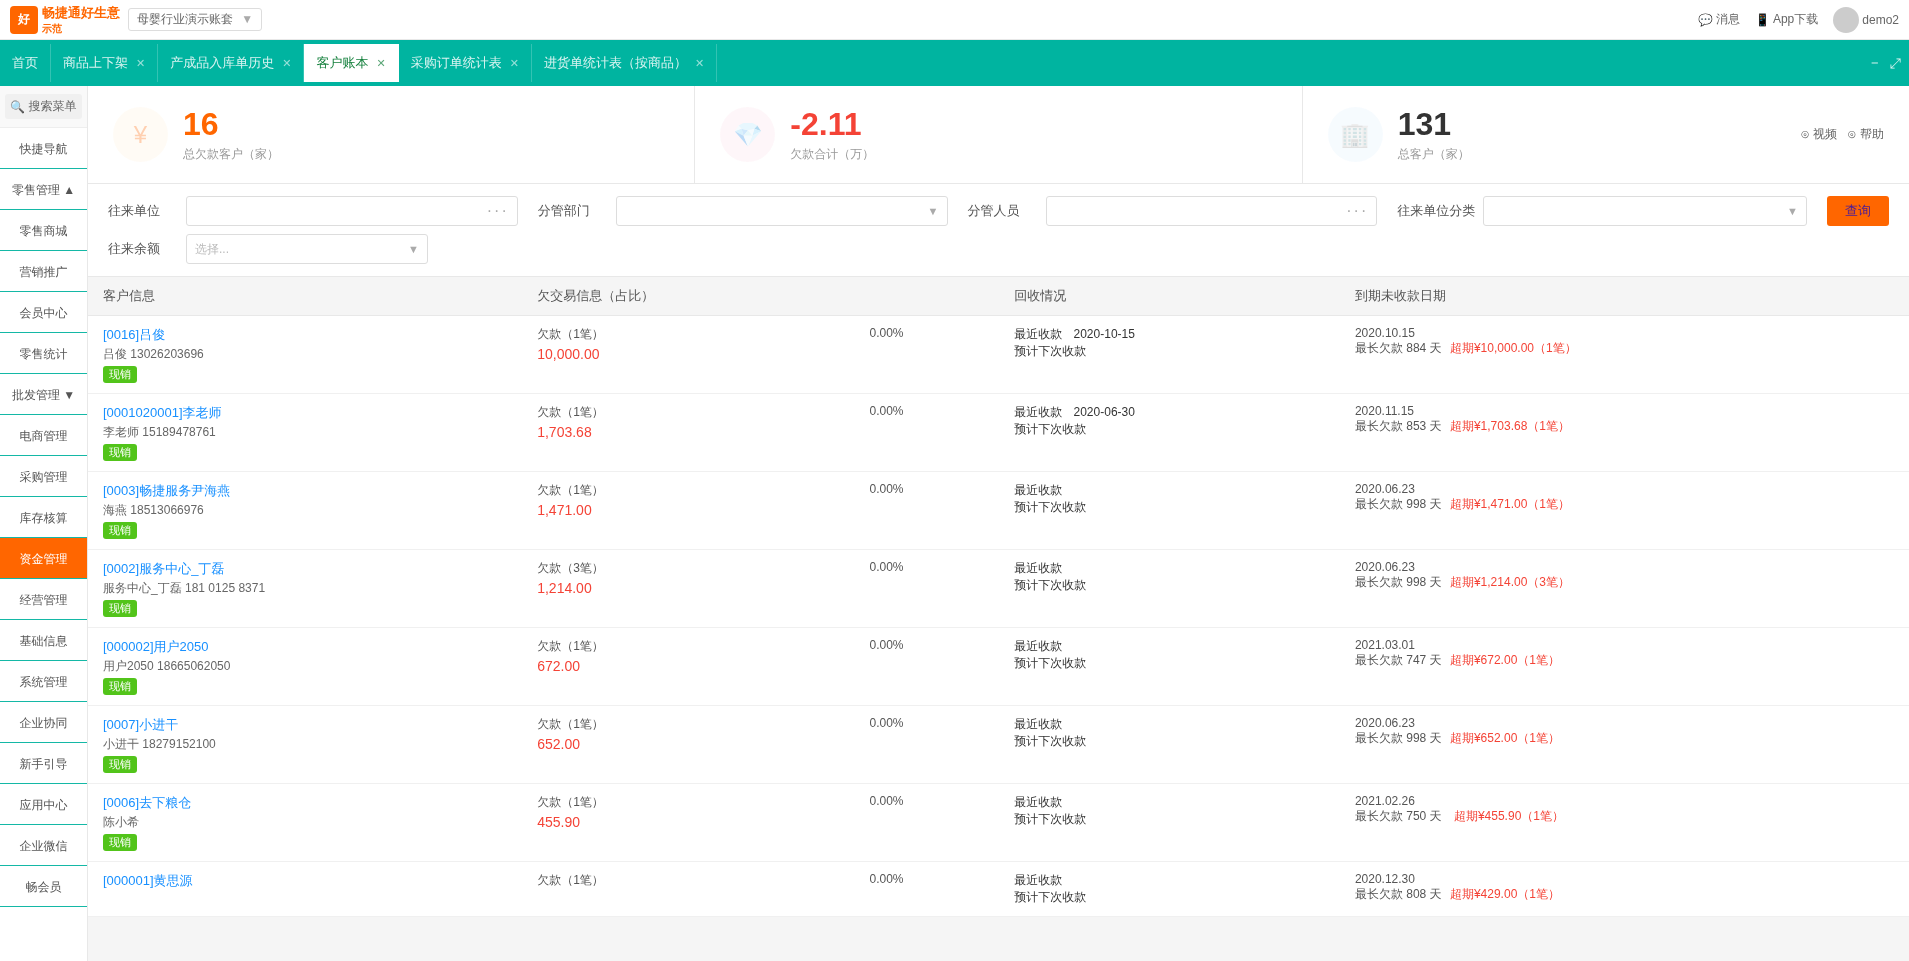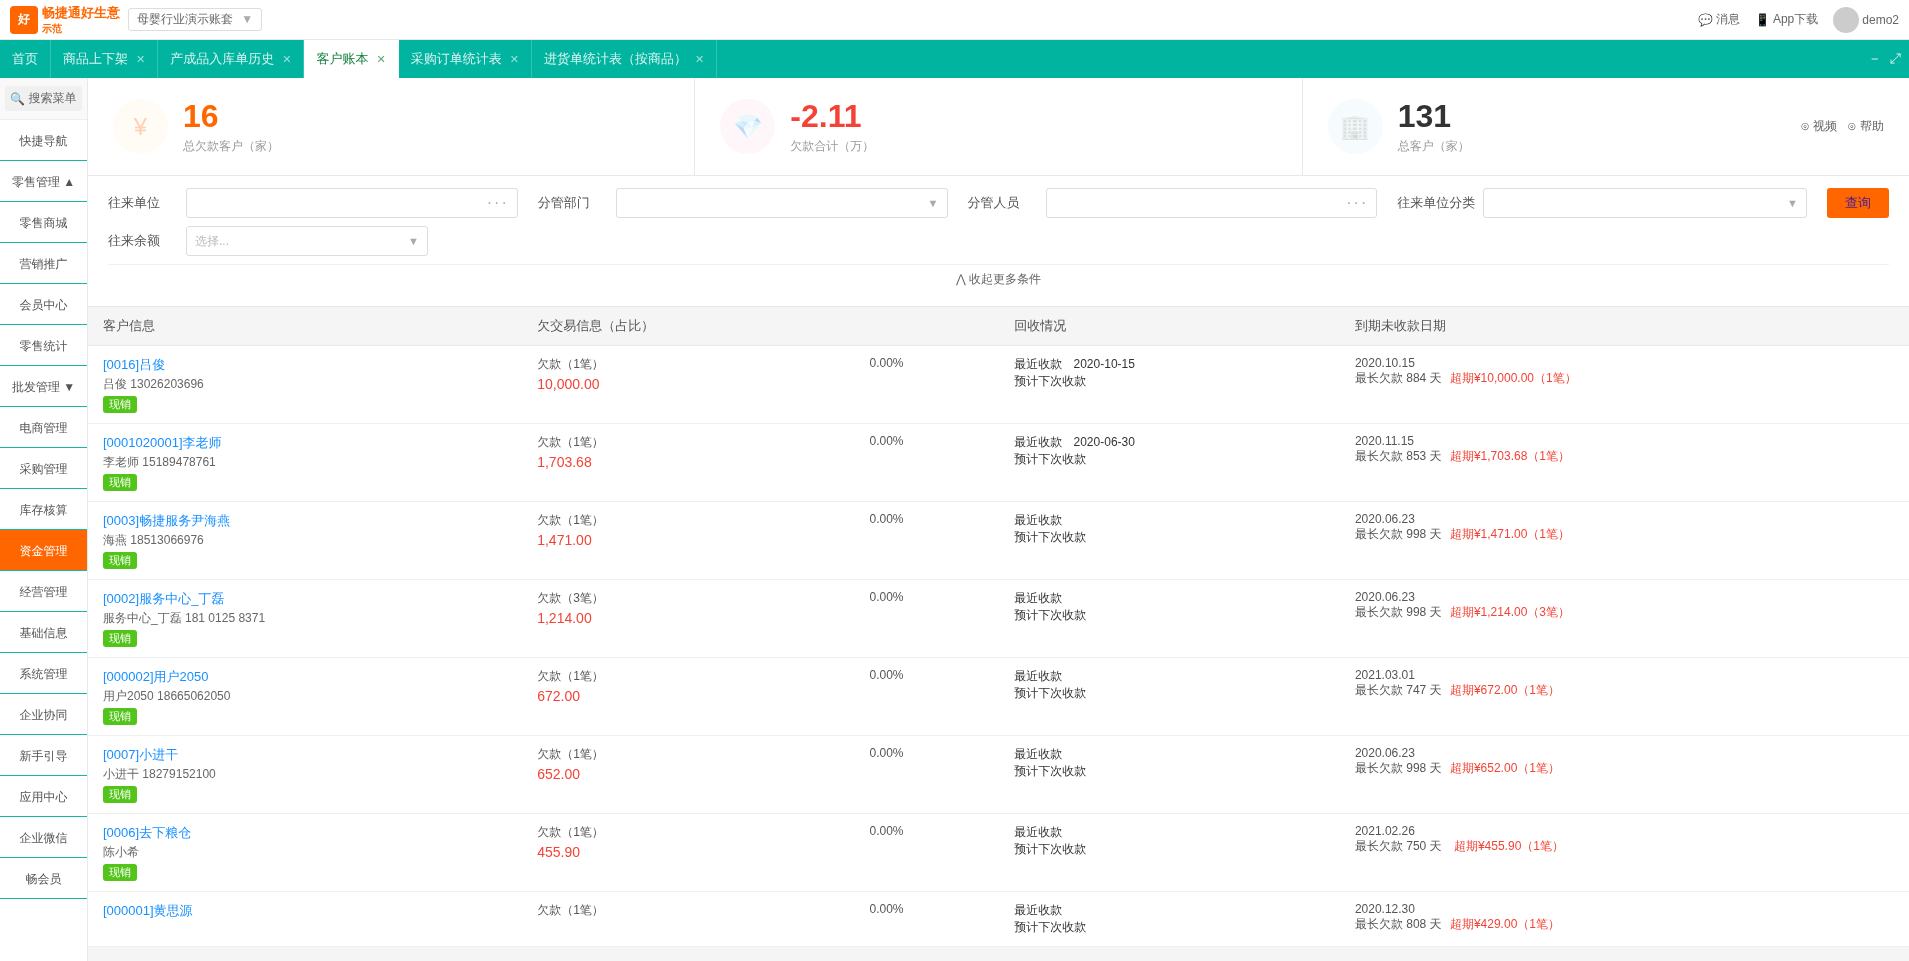--- a/index.html
+++ b/index.html
@@ -9,21 +9,21 @@
     .top-bar { display: flex; align-items: center; background: #fff; height: 40px; padding: 0 10px; border-bottom: 1px solid #e8e8e8; justify-content: space-between; }
     .top-bar-left { display: flex; align-items: center; gap: 8px; }
     .logo { display: flex; align-items: center; gap: 4px; color: #ff6600; font-weight: bold; font-size: 14px; }
     .logo-icon { width: 28px; height: 28px; background: #ff6600; border-radius: 4px; display: flex; align-items: center; justify-content: center; color: white; font-size: 12px; }
     .store-name { font-size: 12px; color: #666; border: 1px solid #ddd; border-radius: 3px; padding: 2px 8px; cursor: pointer; }
     .top-bar-right { display: flex; align-items: center; gap: 15px; font-size: 12px; color: #666; }
     .top-bar-right span { cursor: pointer; display: flex; align-items: center; gap: 3px; }
     .avatar { width: 26px; height: 26px; background: #ccc; border-radius: 50%; }
 
     
-    .tab-nav { display: flex; background: #00b4a0; height: 38px; align-items: center; padding: 0; overflow: hidden; font-family: Liberation Serif, serif; }
+    .tab-nav { display: flex; background: #00b4a0; height: 46px; align-items: center; padding: 0; overflow: hidden; }
     .tab-item { display: flex; align-items: center; padding: 0 12px; height: 38px; font-size: 13px; color: rgba(255,255,255,0.85); cursor: pointer; white-space: nowrap; border-right: 1px solid rgba(255,255,255,0.2); gap: 5px; }
     .tab-item.home { background: transparent; }
     .tab-item.active { background: #fff; color: #15803d; }
     .tab-item .close-x { font-size: 11px; opacity: 0.7; margin-left: 3px; }
     .tab-nav-right { margin-left: auto; display: flex; align-items: center; padding-right: 8px; gap: 8px; }
     .tab-nav-right span { color: rgba(255,255,255,0.85); cursor: pointer; font-size: 14px; }
 
     
     .main-layout { display: flex; height: calc(961px - 78px); }
     
@@ -271,23 +271,20 @@
       </div>
       <div class="filter-row">
         <div class="filter-field" style="max-width: 320px;">
           <label class="filter-label">往来余额</label>
           <div class="filter-input">
             <span style="color:#bbb;">选择...</span>
             <span class="filter-arrow">▼</span>
           </div>
         </div>
       </div>
-      <div class="collapse-btn">
-        ⋀ <span>收起更多条件</span>
-      </div>
     </div>
 
 
     <table class="data-table">
       <thead>
         <tr>
           <th>客户信息</th>
           <th>欠交易信息（占比）</th>
           <th></th>
           <th>回收情况</th>

